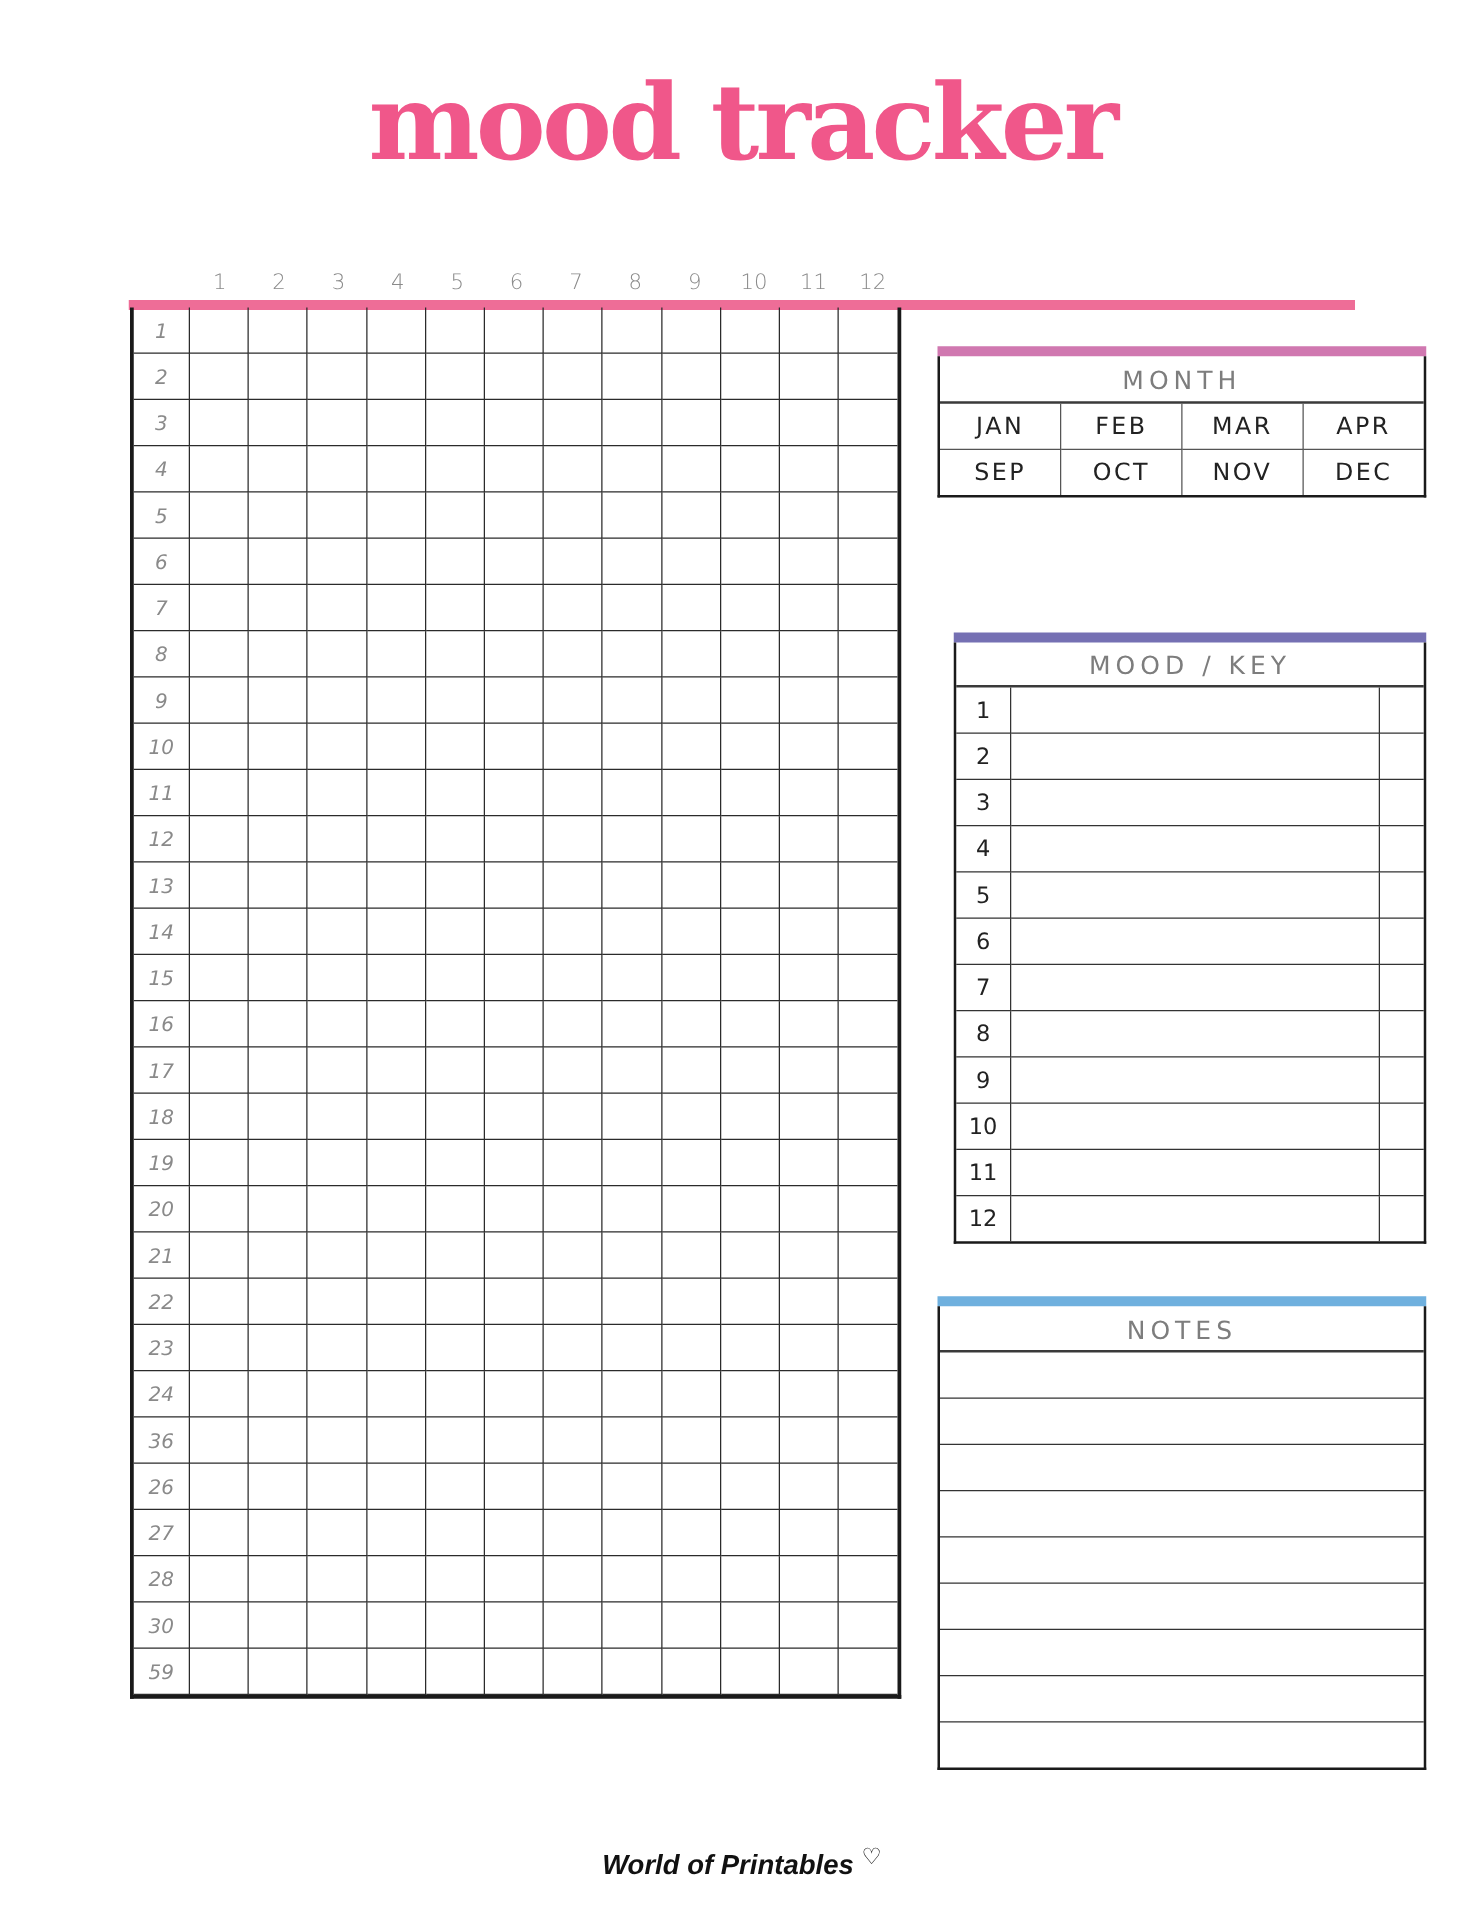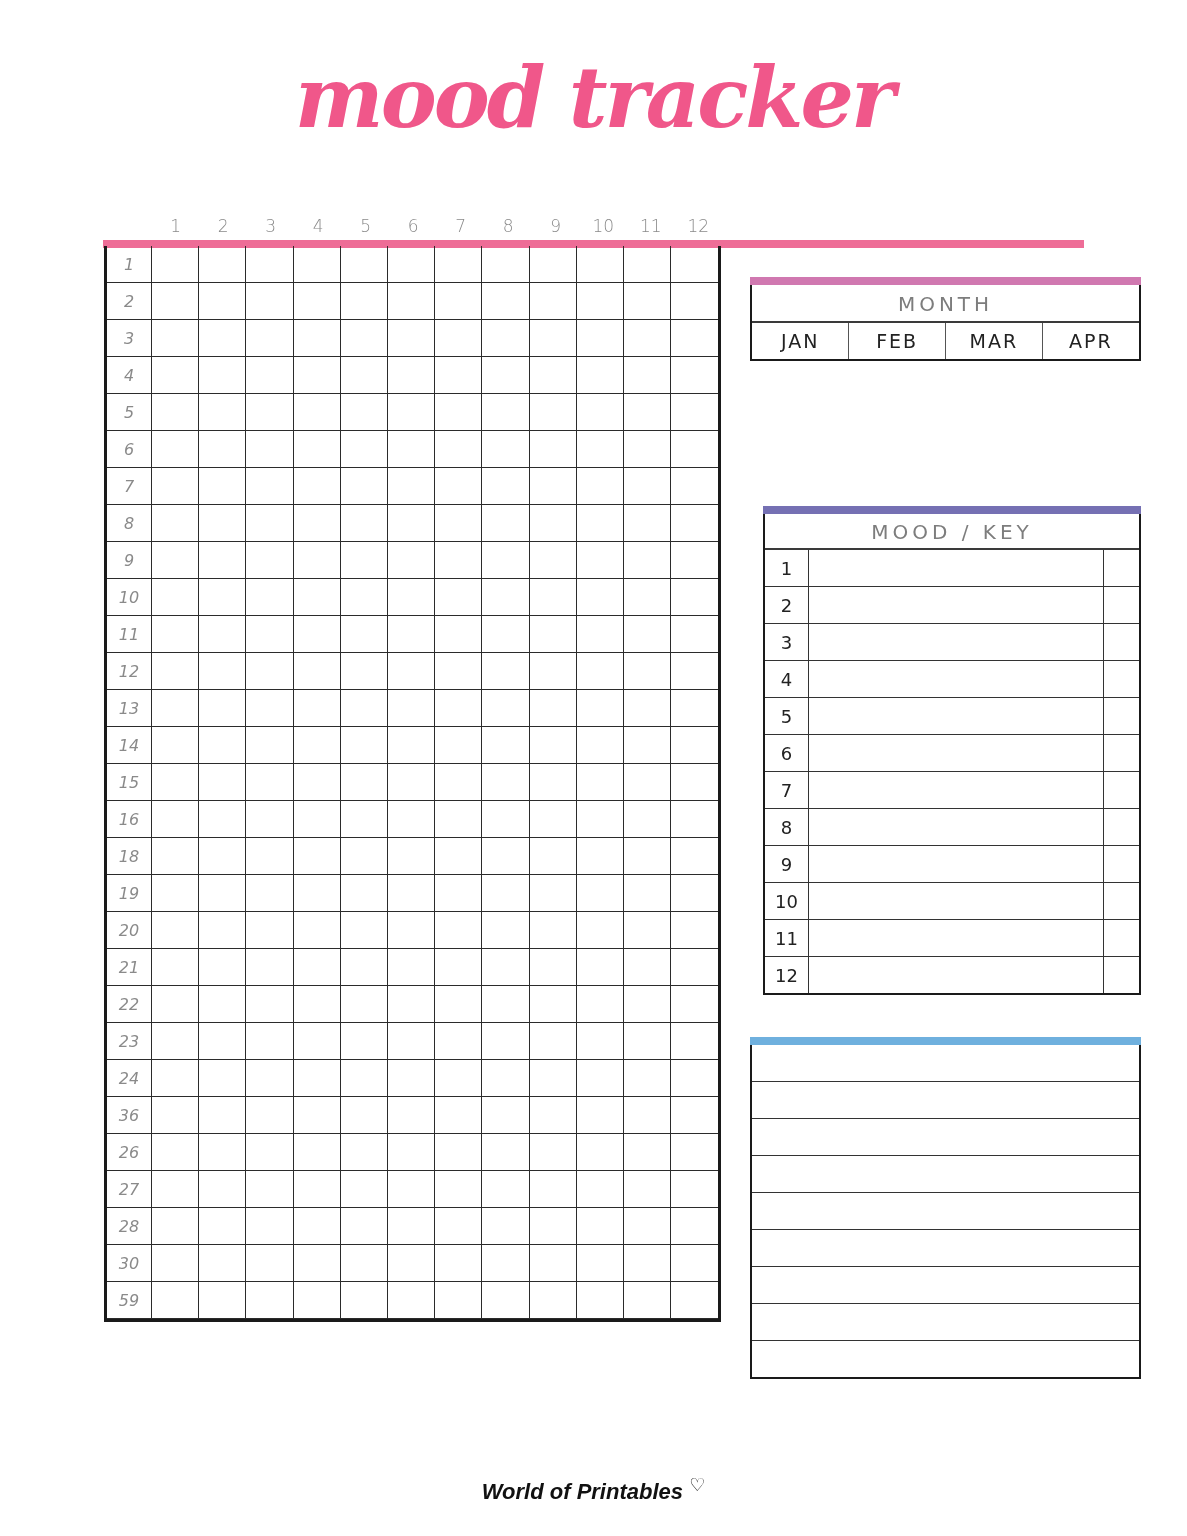--- a/index.html
+++ b/index.html
@@ -1,21 +1,21 @@
 <!DOCTYPE html>
 <html><head>
 <meta charset="utf-8">
 <style>
   html, body { margin: 0; padding: 0; background: #ffffff; }
   body { width: 1187px; height: 1536px; position: relative; overflow: hidden; font-family: "DejaVu Sans", sans-serif; }
   .abs { position: absolute; }
   .title {
     left: 0; width: 1187px; top: 38px; text-align: center;
     font-family: "DejaVu Serif", serif; font-weight: bold; font-size: 84px;
-    color: #f0578a; letter-spacing: -3px; line-height: 120px; font-style: italic;
+    color: #f0578a; letter-spacing: -3px; line-height: 120px;
   }
   .colnums { top: 216px; left: 152px; width: 570px; height: 24px; display: flex; }
   .colnums span { flex: 1; text-align: center; color: #8a8a8a; font-size: 17px; font-family: "DejaVu Sans", sans-serif; font-weight: 300; }
   .pinkbar { left: 103px; top: 240px; width: 981px; height: 8px; background: #ee6d97; }
   .grid { left: 104px; top: 246px; width: 617px; border: 3px solid #1a1a1a; border-top: none; box-sizing: border-box; }
   .grid table { border-collapse: collapse; width: 100%; table-layout: fixed; }
   .grid td { height: 36px; border: 1.5px solid #2b2b2b; padding: 0; }
   .grid tr:first-child td { border-top: none; }
   .grid td:first-child { border-left: none; width: 44px; color: #8a8a8a; font-style: italic; font-size: 16px; text-align: center; }
   .grid td:last-child { border-right: none; }
@@ -298,20 +298,35 @@
           <td></td>
           <td></td>
           <td></td>
           <td></td>
           <td></td>
           <td></td>
           <td></td>
           <td></td>
         </tr>
         <tr>
+          <td>17</td>
+          <td></td>
+          <td></td>
+          <td></td>
+          <td></td>
+          <td></td>
+          <td></td>
+          <td></td>
+          <td></td>
+          <td></td>
+          <td></td>
+          <td></td>
+          <td></td>
+        </tr>
+        <tr>
           <td>18</td>
           <td></td>
           <td></td>
           <td></td>
           <td></td>
           <td></td>
           <td></td>
           <td></td>
           <td></td>
           <td></td>
@@ -508,20 +523,26 @@
   <div class="box">
     <div class="head" style="height:36px;line-height:38px;">MONTH</div>
     <table>
         <tbody id="month-body">
           <tr>
             <td>JAN</td>
             <td>FEB</td>
             <td>MAR</td>
             <td>APR</td>
           </tr>
+          <tr>
+            <td>SEP</td>
+            <td>OCT</td>
+            <td>NOV</td>
+            <td>DEC</td>
+          </tr>
         </tbody>
       </table>
   </div>
 </div>
 
 <div class="abs panel mood" style="top:506px;padding-left:13px;">
   <div class="bar" style="background:#7570b3;"></div>
   <div class="box">
     <div class="head" style="height:34px;line-height:36px;">MOOD / KEY</div>
     <table>
@@ -587,20 +608,21 @@
             <td class="end"></td>
           </tr>
         </tbody>
       </table>
   </div>
 </div>
 
 <div class="abs panel notes" style="top:1037px;">
   <div class="bar" style="background:#6fb0de;"></div>
   <div class="box">
+    <div class="head" style="height:35px;line-height:38px;">NOTES</div>
     <div id="notes-lines">
         <div class="line"></div>
         <div class="line"></div>
         <div class="line"></div>
         <div class="line"></div>
         <div class="line"></div>
         <div class="line"></div>
         <div class="line"></div>
         <div class="line"></div>
         <div class="line"></div>

